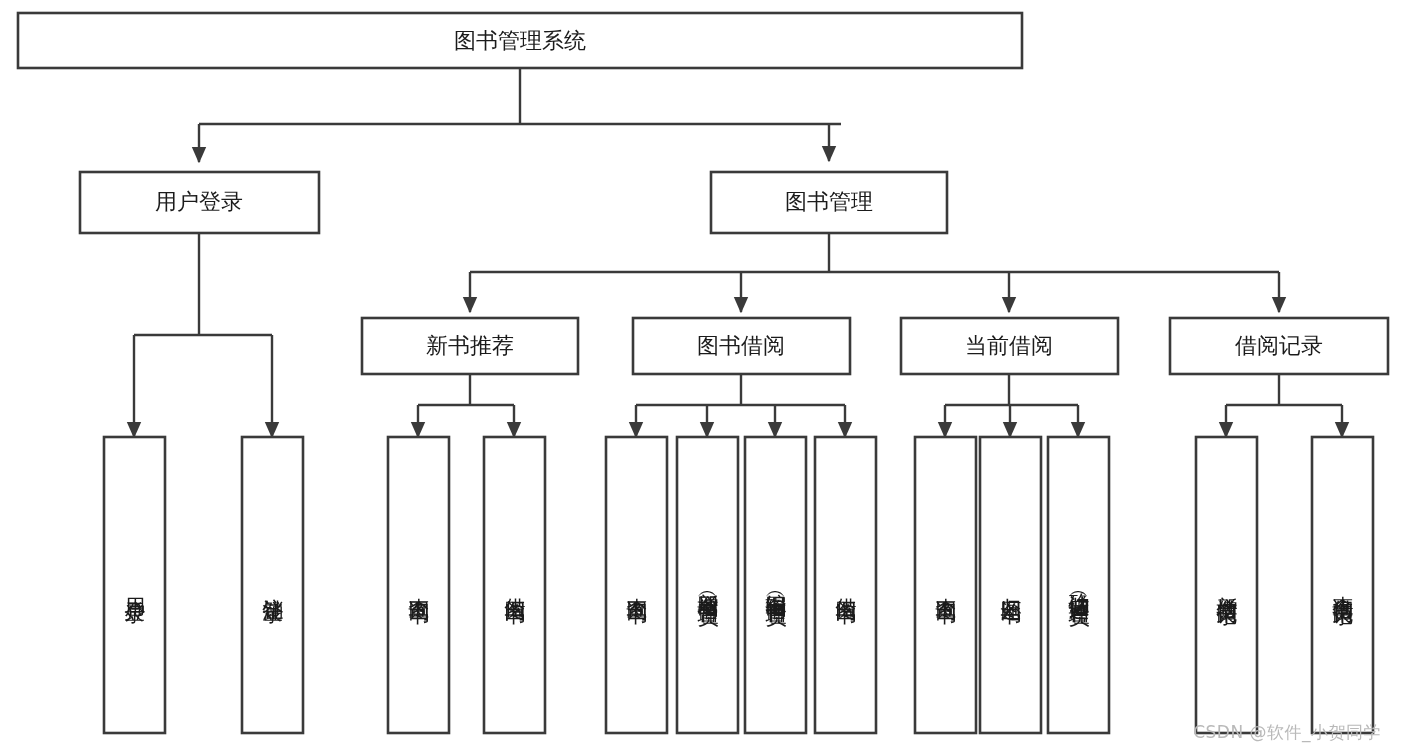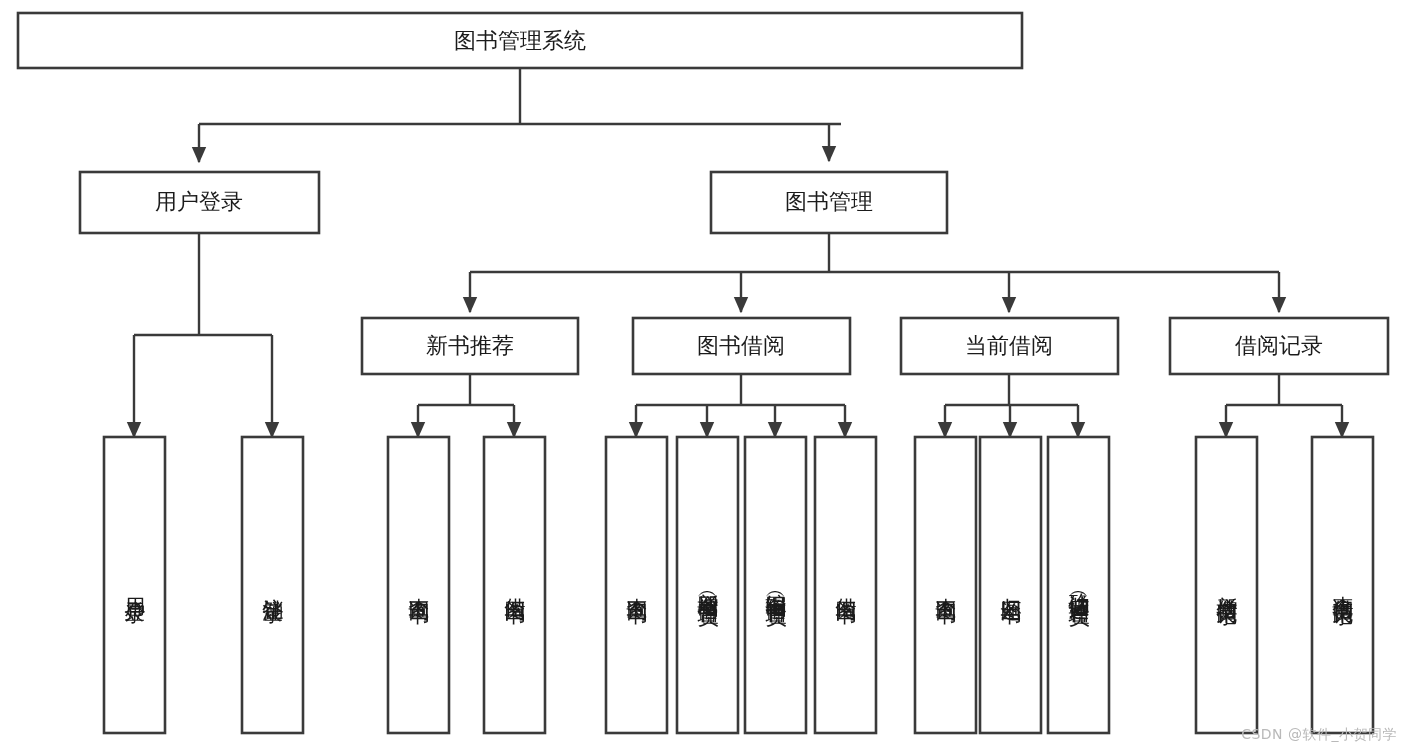--- a/index.html
+++ b/index.html
@@ -60,24 +60,24 @@
     display: flex;
     align-items: center;
     justify-content: center;
     text-align: center;
     white-space: nowrap;
     pointer-events: none;
     user-select: none;
   }
   #watermark {
     position: absolute;
-    right: 8px;
+    right: 24px;
     bottom: 3px;
     font-family: "DejaVu Sans", "Liberation Sans", sans-serif;
-    font-size: 14px;
+    font-size: 17px;
     color: #b9b9b9;
     letter-spacing: 0.5px;
     white-space: nowrap;
   }
 </style>
 </head>
 <body>
 
 <div id="diagram-root">
 

